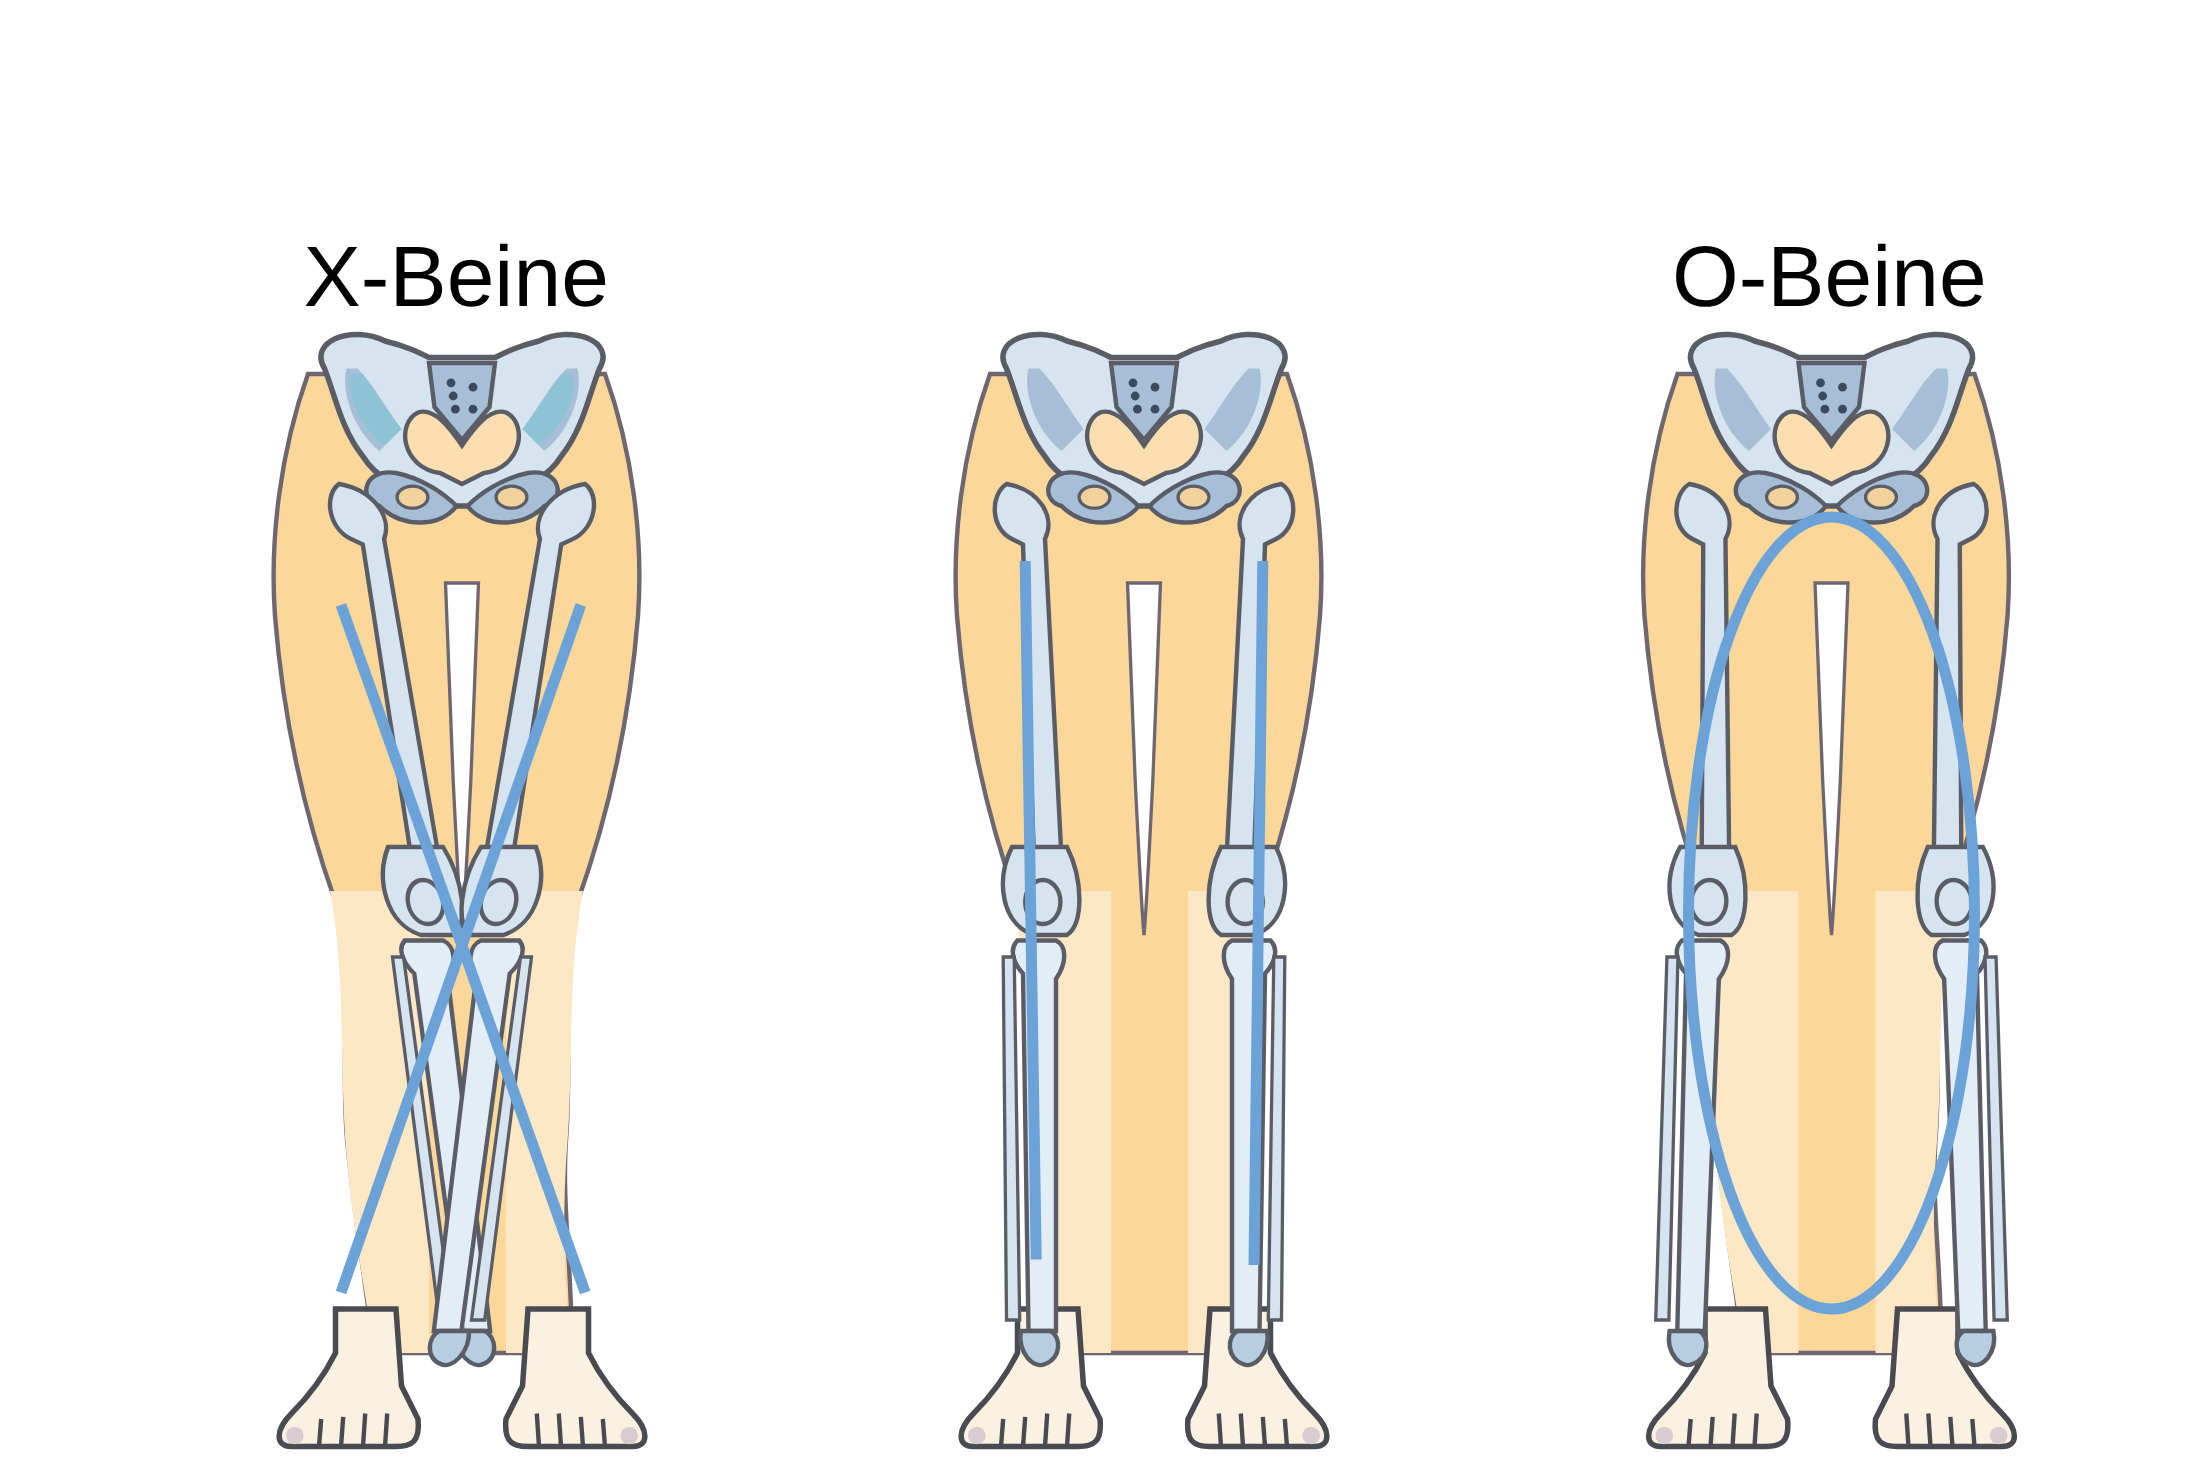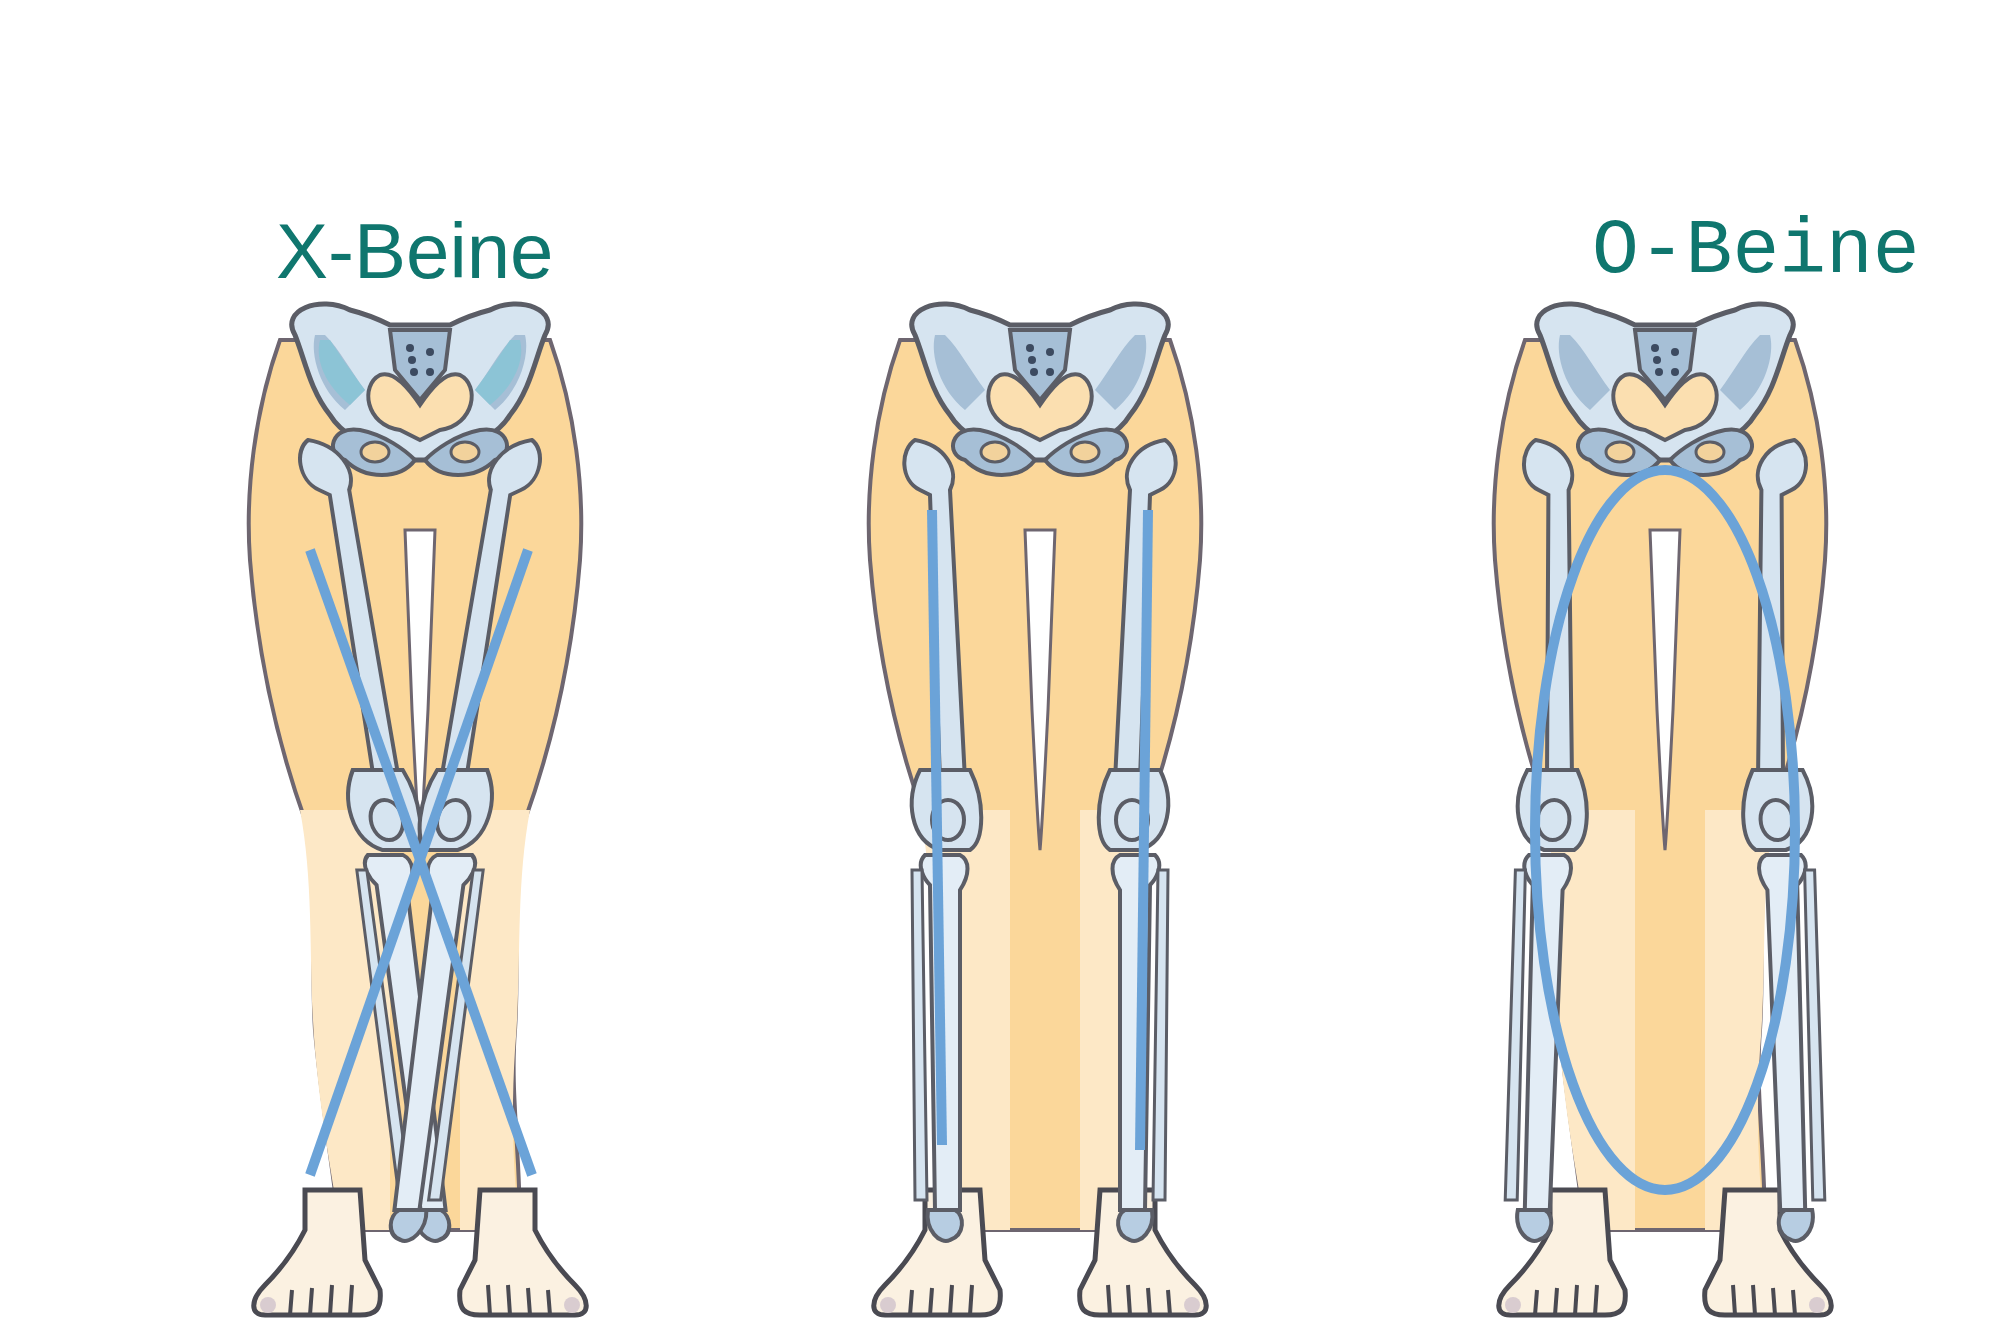--- a/index.html
+++ b/index.html
@@ -1,19 +1,19 @@
 <!DOCTYPE html>
 <html><head>
 <meta charset="utf-8">
 <style>
   html, body { margin: 0; padding: 0; background: #ffffff; }
   body { width: 2005px; height: 1343px; position: relative; overflow: hidden; font-family: "Liberation Sans", "DejaVu Sans", sans-serif; }
-  .label { position: absolute; top: 212px; font-size: 78px; color: #0f766e; letter-spacing: 0px; line-height: 1; }
+  .label { position: absolute; top: 212px; font-size: 78px; color: #000000; letter-spacing: 0px; line-height: 1; }
   #label-x { left: 276px; }
-  #label-o { left: 1592px; font-family: Liberation Mono, monospace; }
+  #label-o { left: 1520px; }
   svg.figure { position: absolute; top: 0; left: 0; }
 </style>
 </head>
 <body>
 
 <div id="label-x" class="label">X-Beine</div>
 <div id="label-o" class="label">O-Beine</div>
 
 <svg class="figure" width="2005" height="1343" viewBox="0 0 2005 1343" xmlns="http://www.w3.org/2000/svg">
   <defs>

